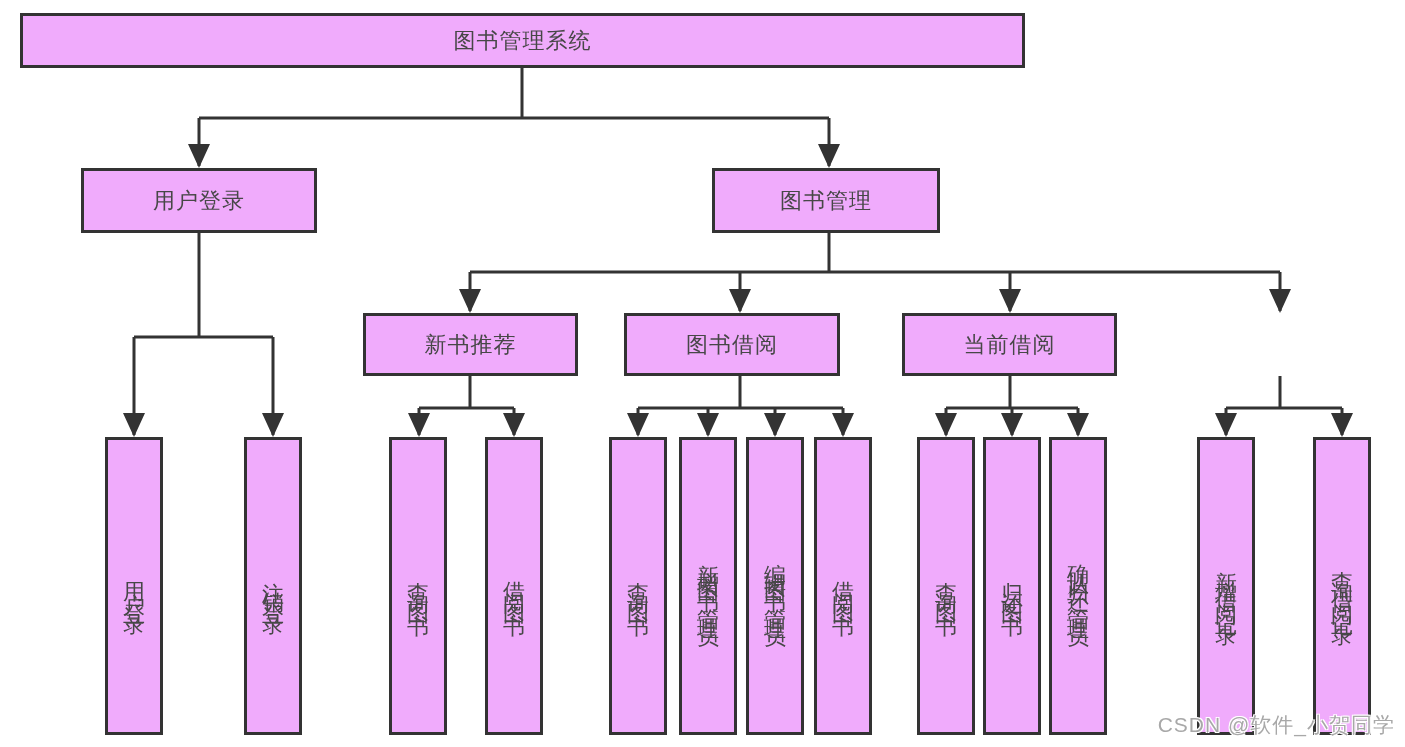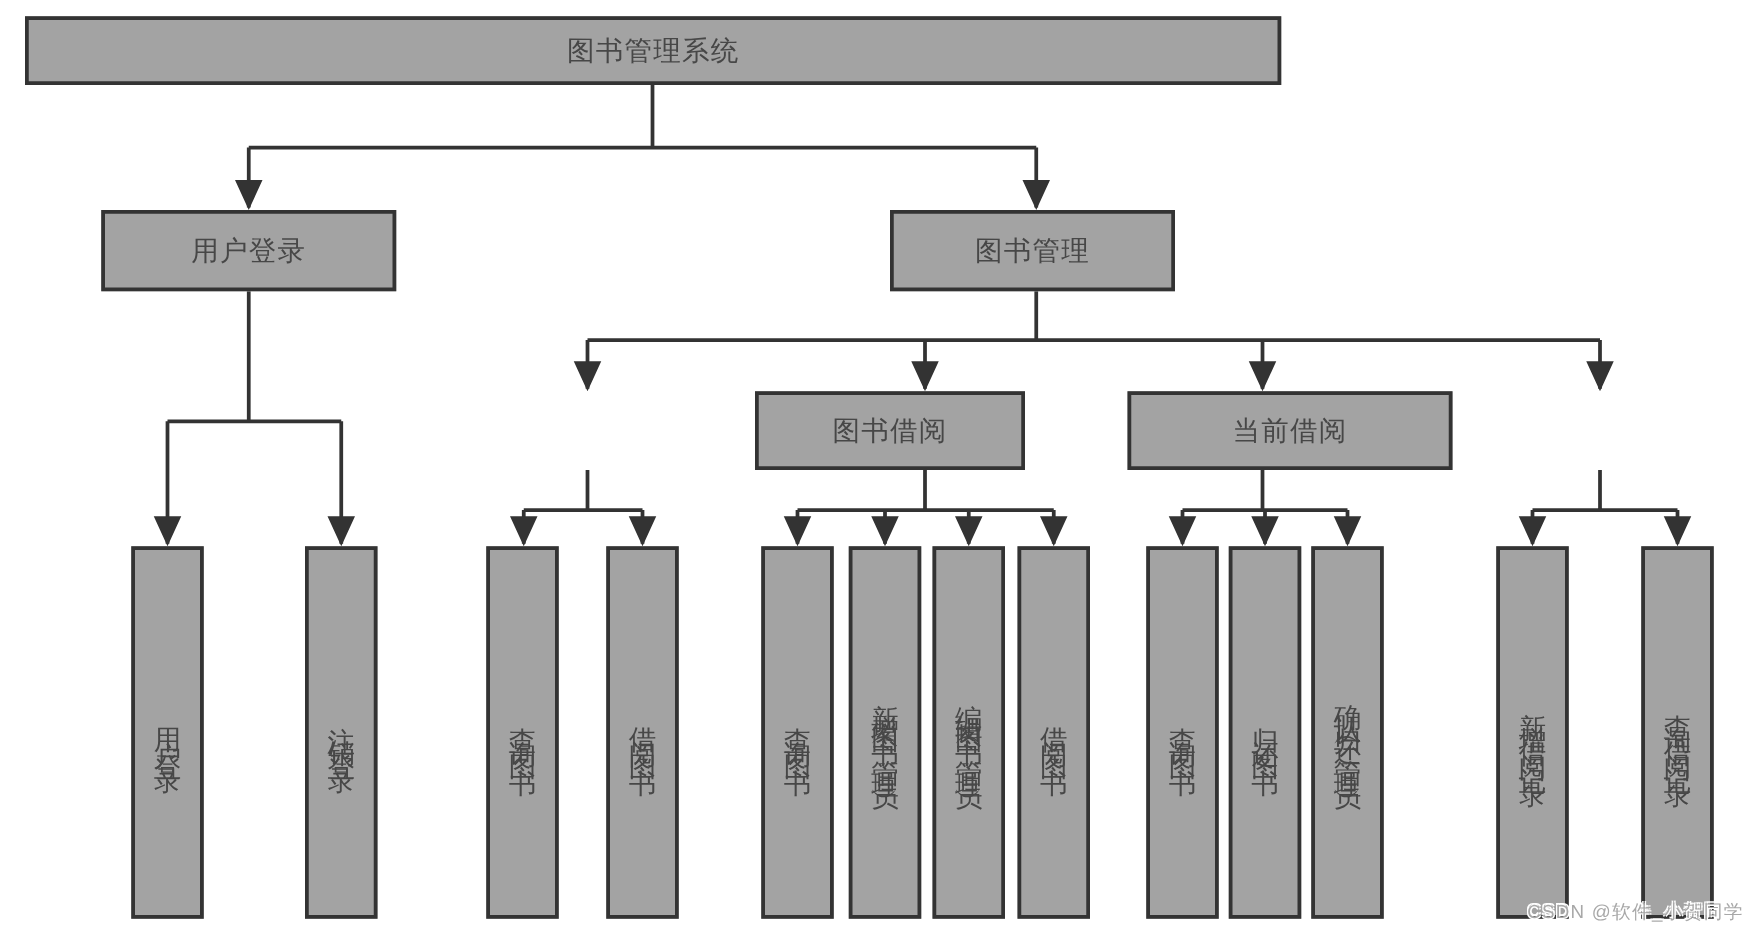--- a/index.html
+++ b/index.html
@@ -28,21 +28,21 @@
     fill: none;
   }
   .connectors path.arrows {
     stroke: none;
     fill: var(--line);
   }
   .node {
     position: absolute;
     box-sizing: border-box;
     border: 3px solid var(--line);
-    background: #a3a3a3;
+    background: #f0abfc;
     color: var(--text);
   }
   .node.h {
     display: flex;
     align-items: center;
     justify-content: center;
     font-size: 22px;
     letter-spacing: 1px;
   }
   .node.v {
@@ -50,21 +50,21 @@
     text-align: center;
     font-size: 22px;
     letter-spacing: 11px;
     line-height: 52px;
   }
   .node.v.tight { letter-spacing: 9px; }
   .watermark {
     position: absolute;
     right: 10px;
     bottom: 8px;
-    font-size: 15px;
+    font-size: 21px;
     color: var(--wm);
     letter-spacing: 1px;
     text-shadow: 1px 1px 0 #fff, -1px -1px 0 #fff, 1px -1px 0 #fff, -1px 1px 0 #fff;
     white-space: nowrap;
   }
 </style>
 </head>
 <body>
 
 <div class="canvas">
@@ -105,22 +105,23 @@
       M1067 413 L1089 413 L1078 437 Z
       M1215 413 L1237 413 L1226 437 Z
       M1331 413 L1353 413 L1342 437 Z"></path>
   </svg>
 
   <div class="node h" style="left:20px;top:13px;width:1005px;height:55px">图书管理系统</div>
 
   <div class="node h" style="left:81px;top:168px;width:236px;height:65px">用户登录</div>
   <div class="node h" style="left:712px;top:168px;width:228px;height:65px">图书管理</div>
 
-  <div class="node h" style="left:604px;top:313px;width:216px;height:63px">图书借阅</div>
-  <div class="node h" style="left:902px;top:313px;width:260px;height:63px">当前借阅</div>
+  <div class="node h" style="left:363px;top:313px;width:215px;height:63px">新书推荐</div>
+  <div class="node h" style="left:624px;top:313px;width:216px;height:63px">图书借阅</div>
+  <div class="node h" style="left:902px;top:313px;width:215px;height:63px">当前借阅</div>
 
   <div class="node v" style="left:105px;top:437px;width:58px;height:298px">用户登录</div>
   <div class="node v" style="left:244px;top:437px;width:58px;height:298px">注销登录</div>
 
   <div class="node v" style="left:389px;top:437px;width:58px;height:298px">查询图书</div>
   <div class="node v" style="left:485px;top:437px;width:58px;height:298px">借阅图书</div>
 
   <div class="node v" style="left:609px;top:437px;width:58px;height:298px">查询图书</div>
   <div class="node v tight" style="left:679px;top:437px;width:58px;height:298px">新增图书（管理员）</div>
   <div class="node v tight" style="left:746px;top:437px;width:58px;height:298px">编辑图书（管理员）</div>

